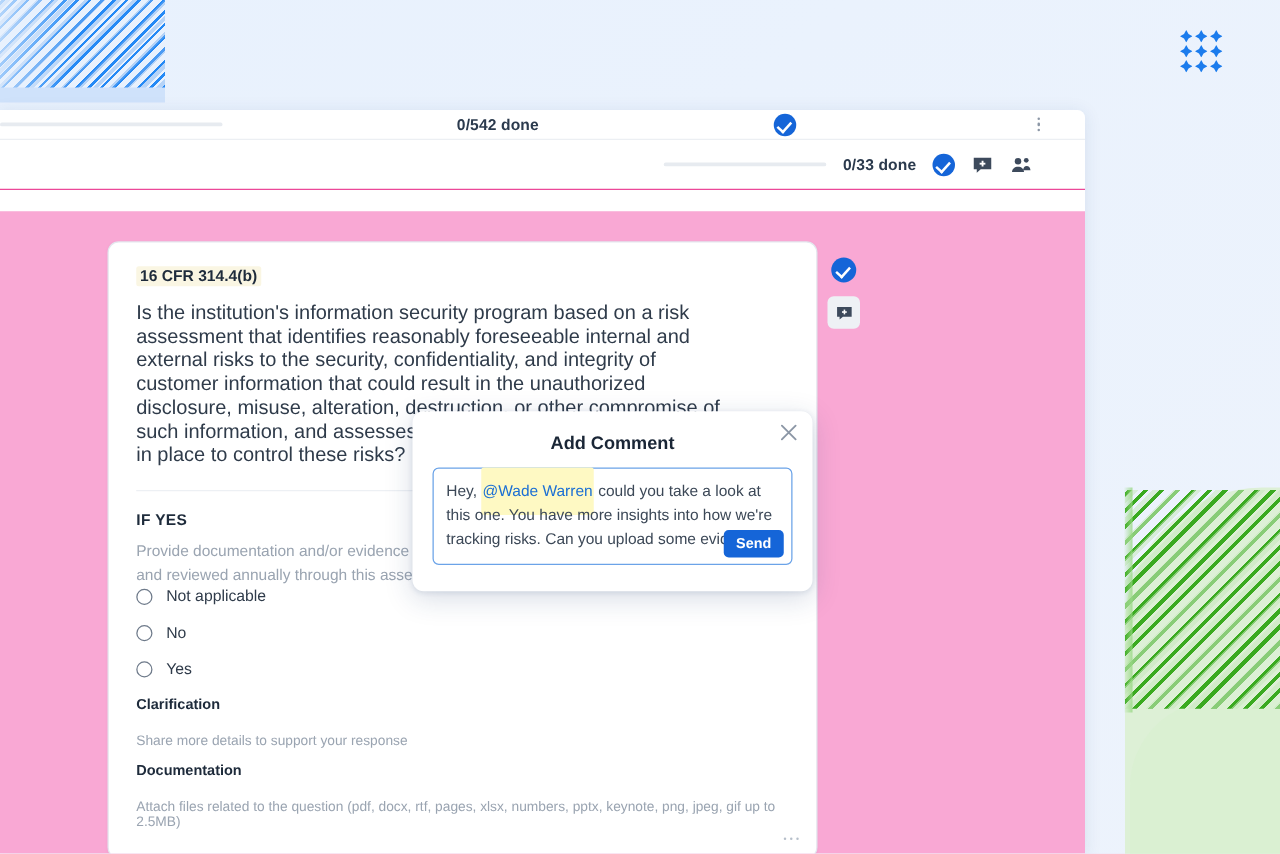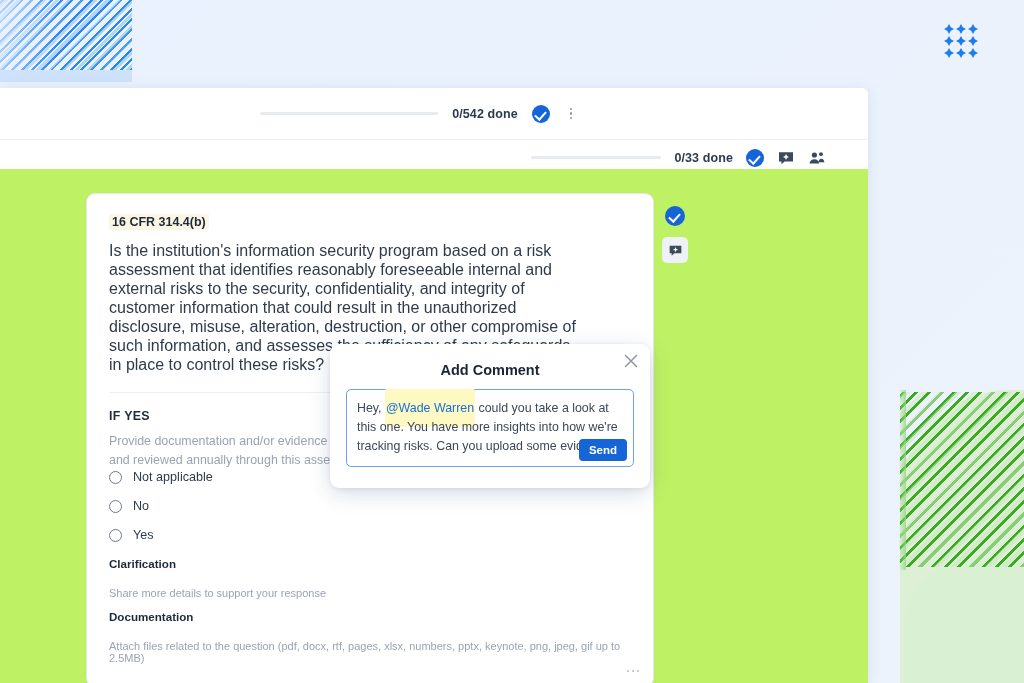--- a/index.html
+++ b/index.html
@@ -101,26 +101,26 @@
   #app {
     position: absolute; left: 0; top: 88px;
     width: 868px; height: 595px;
     background: #ffffff;
     border-top-right-radius: 6px;
     box-shadow: 0 2px 14px rgba(30,60,110,.10);
     overflow: hidden;
   }
 
   .topbar {
-    height: 52px; display:flex; align-items:center; justify-content:center;
+    height: 24px; display:flex; align-items:center; justify-content:space-between;
     padding-right: 30px; border-bottom: 1px solid #eceff3; gap: 14px;
   }
   .subbar {
     height: 40px; display:flex; align-items:center; justify-content:flex-end;
-    padding-right: 42px; border-bottom: 5px solid #ec4899; gap: 13px;
+    padding-right: 42px; border-bottom: 1px solid #ec4899; gap: 13px;
   }
 
   .progress-track {
     width: 178px; height: 3px; background: #e7ebf0; border-radius: 2px;
   }
   .progress-track.sm { width: 130px; }
   .progress-fill { height:100%; background:#1b7ced; border-radius:2px; width:0%; }
 
   .done-label { font-size: 12.5px; color:#2b3a4d; font-weight: 700; letter-spacing:.1px; }
 
@@ -137,21 +137,21 @@
   .kebab {
     width: 14px; display:flex; flex-direction:column; align-items:center; gap:2px;
   }
   .kebab span { width:2.5px; height:2.5px; border-radius:50%; background:#8c97a6; display:block; }
 
   .icon-btn { width:18px; height:18px; flex:none; }
 
   
   .content {
     position:absolute; top:81px; left:0; right:0; bottom:0;
-    background:#bef264; overflow:hidden;
+    background:#f9a8d4; overflow:hidden;
   }
 
   .qcard {
     position: relative;
     margin: 24px 0 0 86px; width: 568px;
     border: 1px solid #e3e8ee; border-radius: 9px;
     background:#fff; padding: 18px 22px 22px 22px;
     box-shadow: 0 1px 3px rgba(30,60,110,.04);
   }
   .qcard.second { margin-top: 16px; height: 130px; overflow:hidden; }
@@ -197,21 +197,21 @@
     content:"";position:absolute;left:6px;top:5px;width:5px;height:9px;
     border:solid #fff;border-width:0 2px 2px 0;transform:rotate(42deg);
   }
   .rail-comment {
     width:26px;height:26px;border-radius:5px;background:#eef1f5;
     display:flex;align-items:center;justify-content:center;
   }
 
   
   #popover {
-    position:absolute; left: 330px; top: 256px; width: 320px; height: 144px;
+    position:absolute; left: 330px; top: 241px; width: 320px; height: 144px;
     background:#fff; border-radius: 9px;
     box-shadow: 0 6px 22px rgba(25,55,105,.17), 0 1px 4px rgba(25,55,105,.10);
     padding: 14px 16px 16px 16px;
   }
   .pop-title { text-align:center; font-size:14.5px; font-weight:700; color:#1a2troll; color:#1a2636; margin-top:4px; }
   .pop-close {
     position:absolute; right: 12px; top: 10px; width:14px;height:14px;
     cursor:pointer;
   }
   .pop-box {

